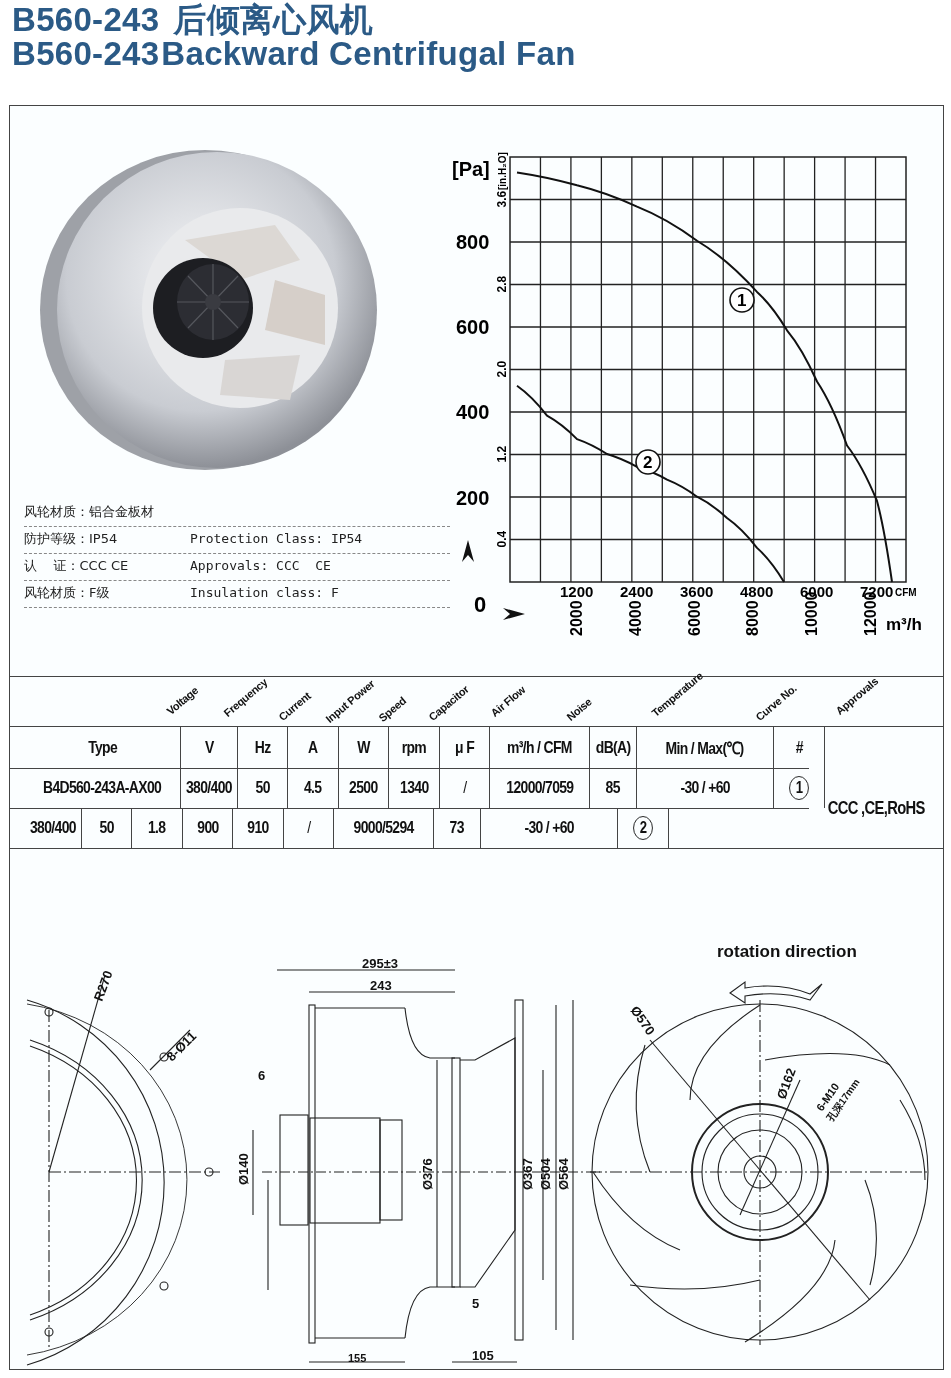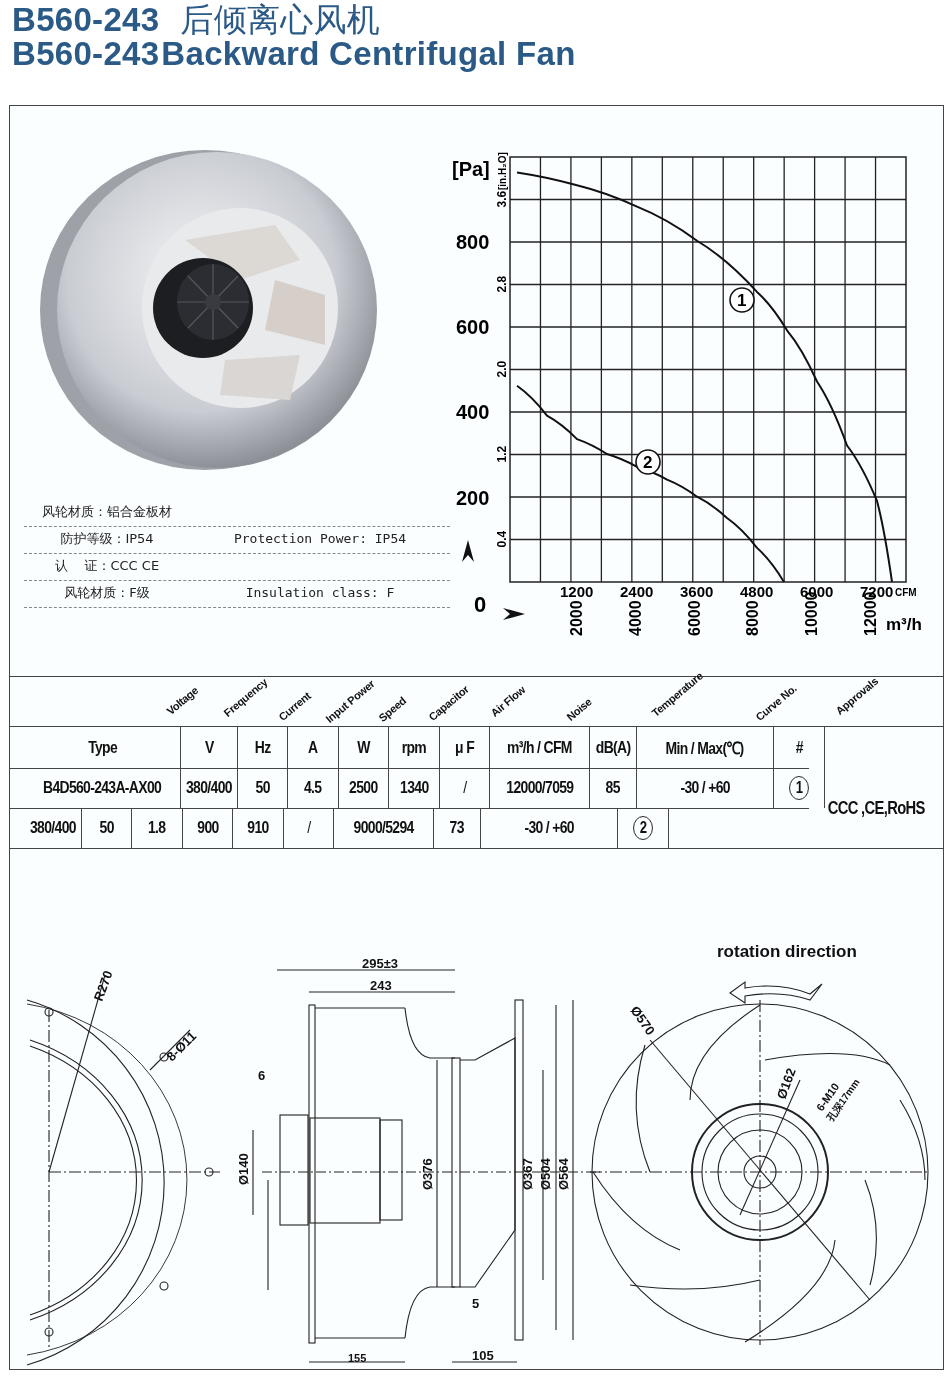--- a/index.html
+++ b/index.html
@@ -1,29 +1,29 @@
 <!DOCTYPE html>
 <html><head>
 <meta charset="utf-8">
 <style>
   * { box-sizing: border-box; margin: 0; padding: 0; }
   body { width: 951px; height: 1378px; background: #ffffff; font-family: "Liberation Sans", sans-serif; position: relative; overflow: hidden; color: #111; }
   .title { position: absolute; left: 12px; color: #2b5a86; font-weight: bold; font-size: 33px; letter-spacing: 0.3px; line-height: 36px; white-space: nowrap; }
-  .title .cn { font-weight: normal; margin-left: 21px; }
+  .title .cn { font-weight: bold; margin-left: 14px; }
   .title .en { margin-left: 2px; }
   #t1 { top: 2px; }
   #t2 { top: 36px; }
 
   .panel { position: absolute; left: 9px; top: 105px; width: 935px; height: 1265px; border: 1px solid #444; background: #fbfeff; }
   .panel-inner-line { position: absolute; left: 9px; width: 935px; height: 1px; background: #666; }
 
   .photo { position: absolute; left: 25px; top: 130px; width: 380px; height: 350px; }
 
   .specs { position: absolute; left: 24px; top: 500px; width: 426px; font-family: "DejaVu Sans Mono", "Liberation Mono", monospace; font-size: 13px; color: #222; }
-  .spec-row { height: 27px; line-height: 24px; border-bottom: 1px dashed #888; display: flex; white-space: nowrap; text-align: center; }
+  .spec-row { height: 27px; line-height: 24px; border-bottom: 1px dashed #888; display: flex; white-space: nowrap; }
   .spec-row .cn { width: 166px; font-family: "DejaVu Sans", sans-serif; font-size: 13px; }
   .spec-row .en { flex: 1; }
 
   .chart { position: absolute; left: 440px; top: 145px; width: 500px; height: 500px; }
   .tbl { position: absolute; left: 9px; top: 676px; width: 935px; }
   .hdr-rot { position: absolute; top: 0; height: 50px; width: 935px; border-top: 1px solid #444; }
   .rot { position: absolute; font-size: 11px; font-weight: bold; transform: rotate(-40deg); transform-origin: left bottom; white-space: nowrap; letter-spacing: -0.3px; }
   .grid-tbl { position: absolute; top: 50px; left: 0; width: 935px; border-top: 1px solid #444; }
   .trow { position: absolute; left: 16px; width: 935px; display: flex; }
   .cell { border-right: 1px solid #444; display: flex; align-items: center; justify-content: center; font-weight: bold; font-size: 17px; letter-spacing: -0.8px; font-stretch: condensed; white-space: nowrap; }
@@ -76,24 +76,25 @@
   </g>
   <circle cx="188" cy="172" r="8" fill="#3a3b41"></circle>
 </svg>
 
 <div class="specs">
   <div class="spec-row">
       <span class="cn">风轮材质：铝合金板材</span>
     </div>
   <div class="spec-row">
       <span class="cn">防护等级：IP54</span>
-      <span class="en">Protection Power: IP54</span>
+      <span class="en">Protection Class: IP54</span>
     </div>
   <div class="spec-row">
       <span class="cn" style="white-space:pre">认    证：CCC CE</span>
+      <span class="en" style="white-space:pre">Approvals: CCC  CE</span>
     </div>
   <div class="spec-row">
       <span class="cn">风轮材质：F级</span>
       <span class="en">Insulation class: F</span>
     </div>
 </div>
 
 <svg class="chart" viewBox="440 145 500 500">
   <g id="grid" stroke="#222" stroke-width="1.3">
       <line x1="540.4615384615385" y1="157" x2="540.4615384615385" y2="582"></line>

